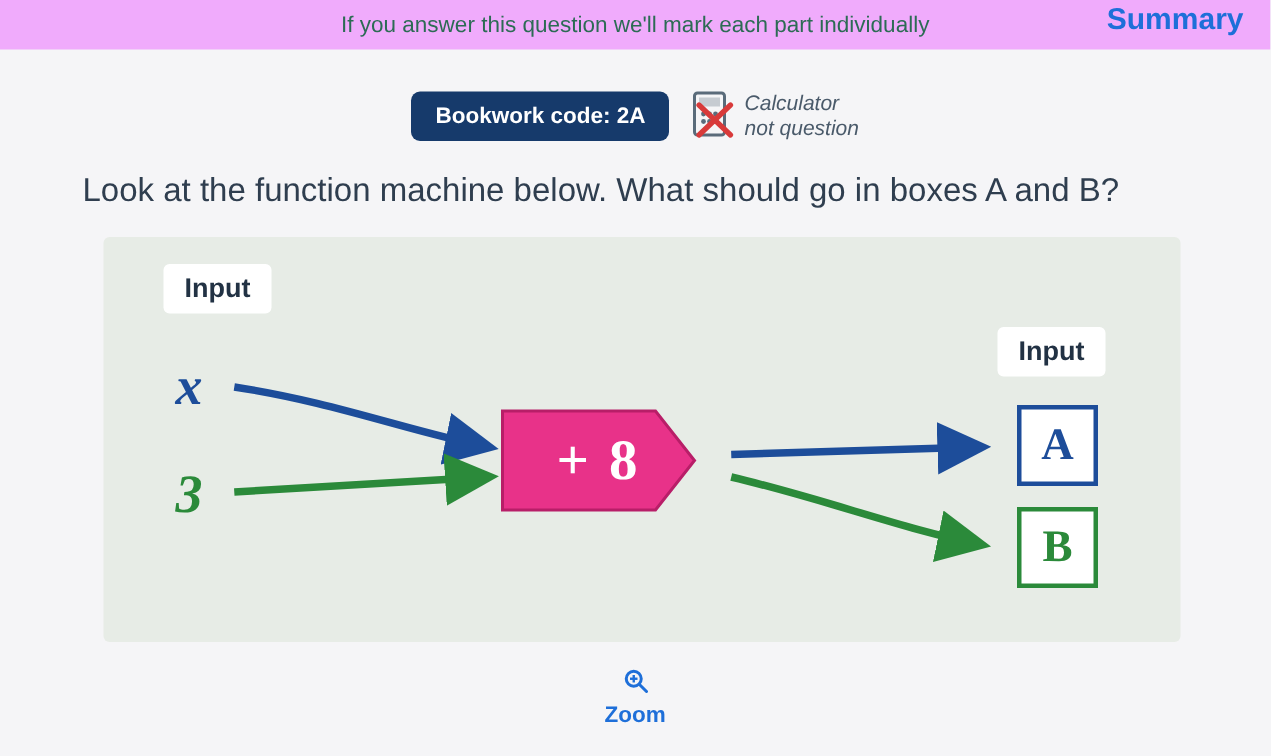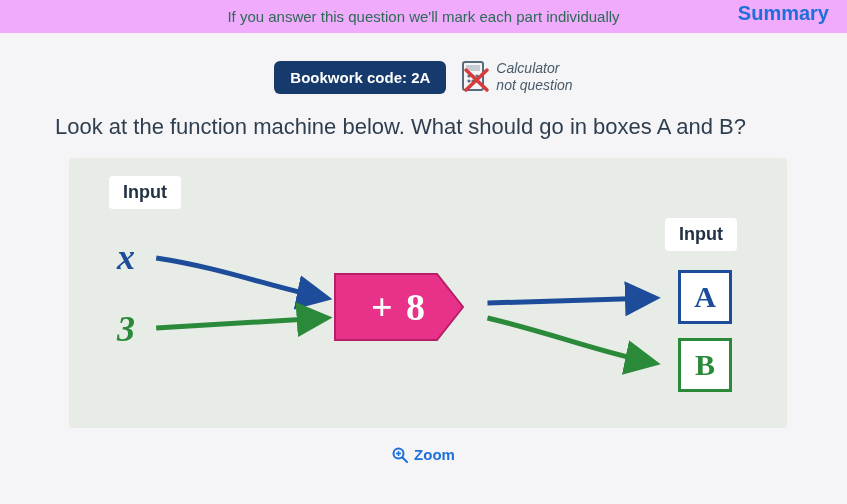--- a/index.html
+++ b/index.html
@@ -133,20 +133,21 @@
     text-align: center;
     padding-top: 18px;
     color: #1e6fd9;
     font-weight: 600;
     font-size: 15px;
     display: flex;
     justify-content: center;
     align-items: center;
     gap: 6px;
     cursor: pointer;
+    flex-direction: column;
   }
   .zoom-icon {
     width: 16px; height: 16px; display: inline-block;
   }
 </style>
 </head>
 <body>
 
 <div class="top-strip">
   <span class="summary-link">Summary</span>

